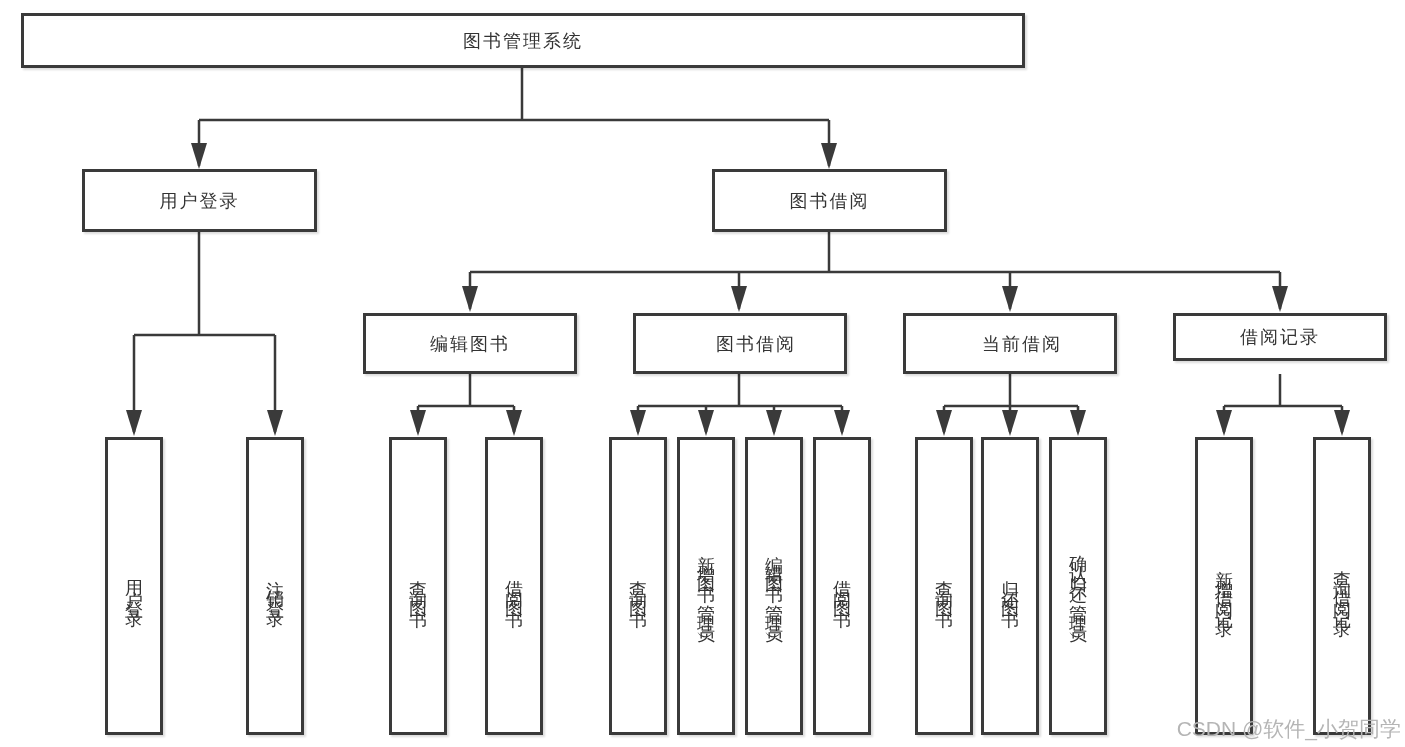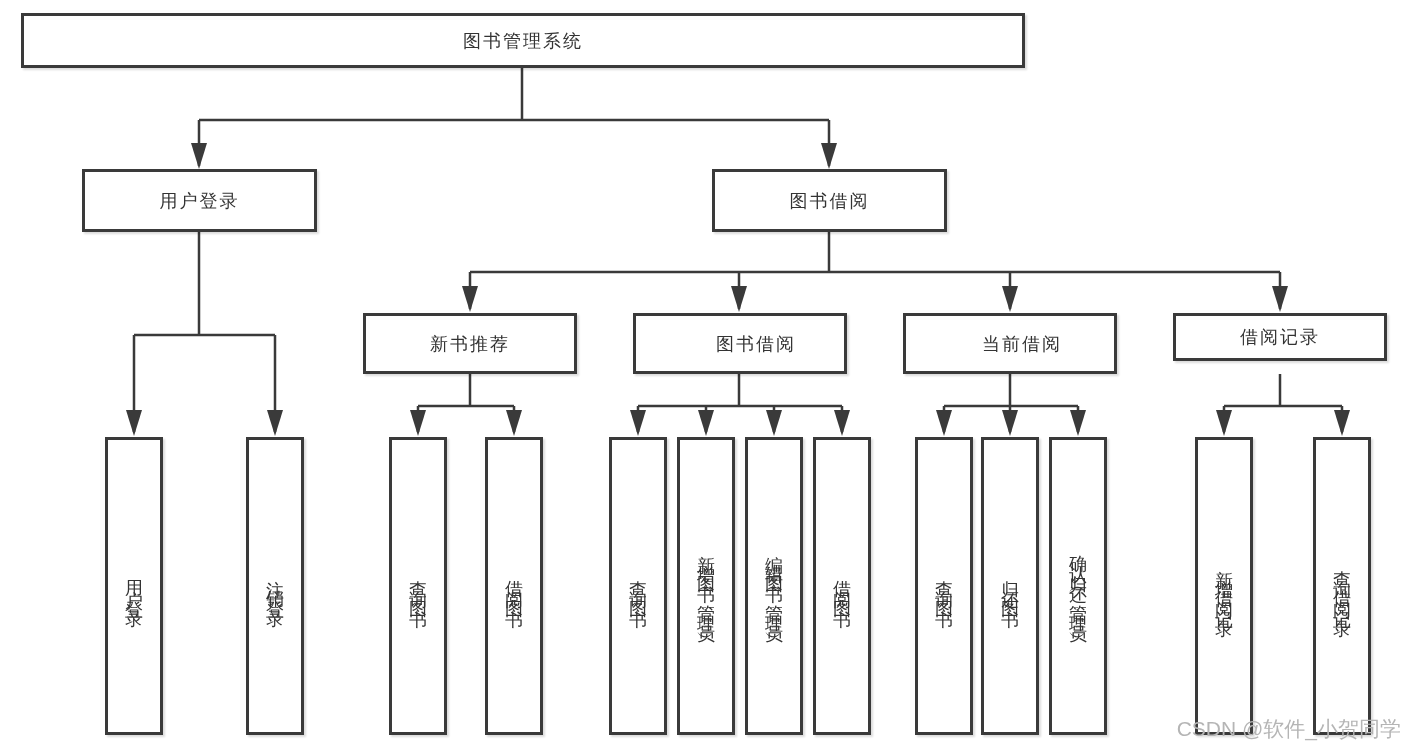--- a/index.html
+++ b/index.html
@@ -125,21 +125,21 @@
   </div>
 
   <div class="box" style="left:82px; top:169px; width:235px; height:63px;">
     <span class="label">用户登录</span>
   </div>
   <div class="box" style="left:712px; top:169px; width:235px; height:63px;">
     <span class="label">图书借阅</span>
   </div>
 
   <div class="box" style="left:363px; top:313px; width:214px; height:61px;">
-    <span class="label">新书推荐</span>
+    <span class="label">编辑图书</span>
   </div>
   <div class="box" style="left:633px; top:313px; width:214px; height:61px;padding-left:32px;">
     <span class="label">图书借阅</span>
   </div>
   <div class="box" style="left:903px; top:313px; width:214px; height:61px;padding-left:24px;">
     <span class="label">当前借阅</span>
   </div>
   <div class="box" style="left:1173px; top:313px; width:214px; height:48px;">
     <span class="label">借阅记录</span>
   </div>

